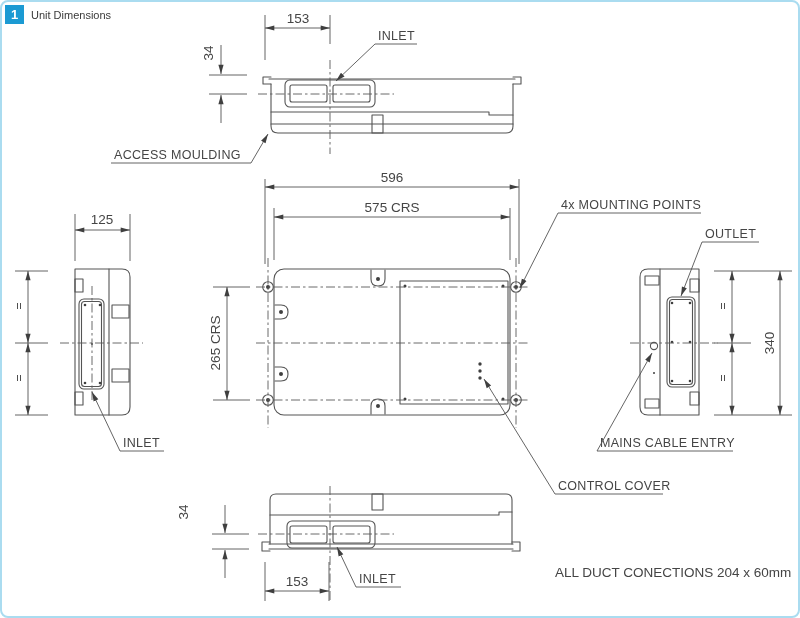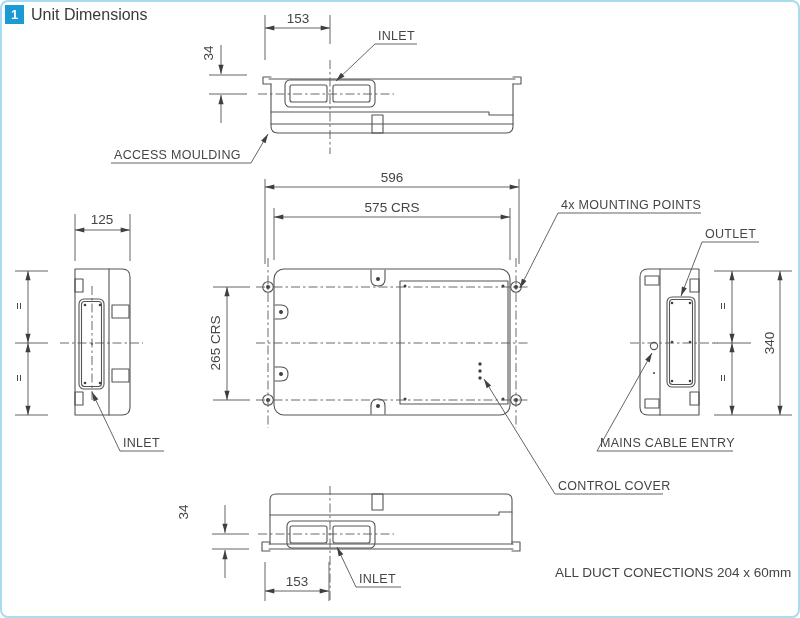--- a/index.html
+++ b/index.html
@@ -2,21 +2,21 @@
 <html><head>
 <meta charset="utf-8">
 <style>
   html,body{margin:0;padding:0;background:#fff;}
   #page{position:relative;width:800px;height:618px;background:#ffffff;
         box-sizing:border-box;border:2.5px solid #aadcf0;border-radius:8px;
         font-family:"Liberation Sans",sans-serif;overflow:hidden;}
   #hdr{position:absolute;left:3px;top:3px;display:flex;align-items:center;z-index:2;}
   #badge{width:19px;height:19px;background:#1b9ad3;color:#fff;font-size:13px;font-weight:bold;
          display:flex;align-items:center;justify-content:center;}
-  #ttl{margin-left:7px;font-size:16px;color:#3a3a3a;font-weight:500;}
+  #ttl{margin-left:7px;font-size:11px;color:#3a3a3a;font-weight:500;}
   svg{position:absolute;left:0;top:0;}
   .s{fill:none;stroke:#545454;stroke-width:1.1;stroke-linejoin:round;stroke-linecap:round;}
   .cl{fill:none;stroke:#5a5a5a;stroke-width:0.9;stroke-dasharray:9 3 2.5 3;}
   .dim{fill:none;stroke:#545454;stroke-width:0.9;}
   .sf{fill:#3f3f3f;stroke:none;}
   text{fill:#454545;font-family:"Liberation Sans",sans-serif;}
   .lbl{font-size:12.5px;letter-spacing:.3px;}
   .num{font-size:13.5px;}
   .eq{font-size:12px;}
 </style>

